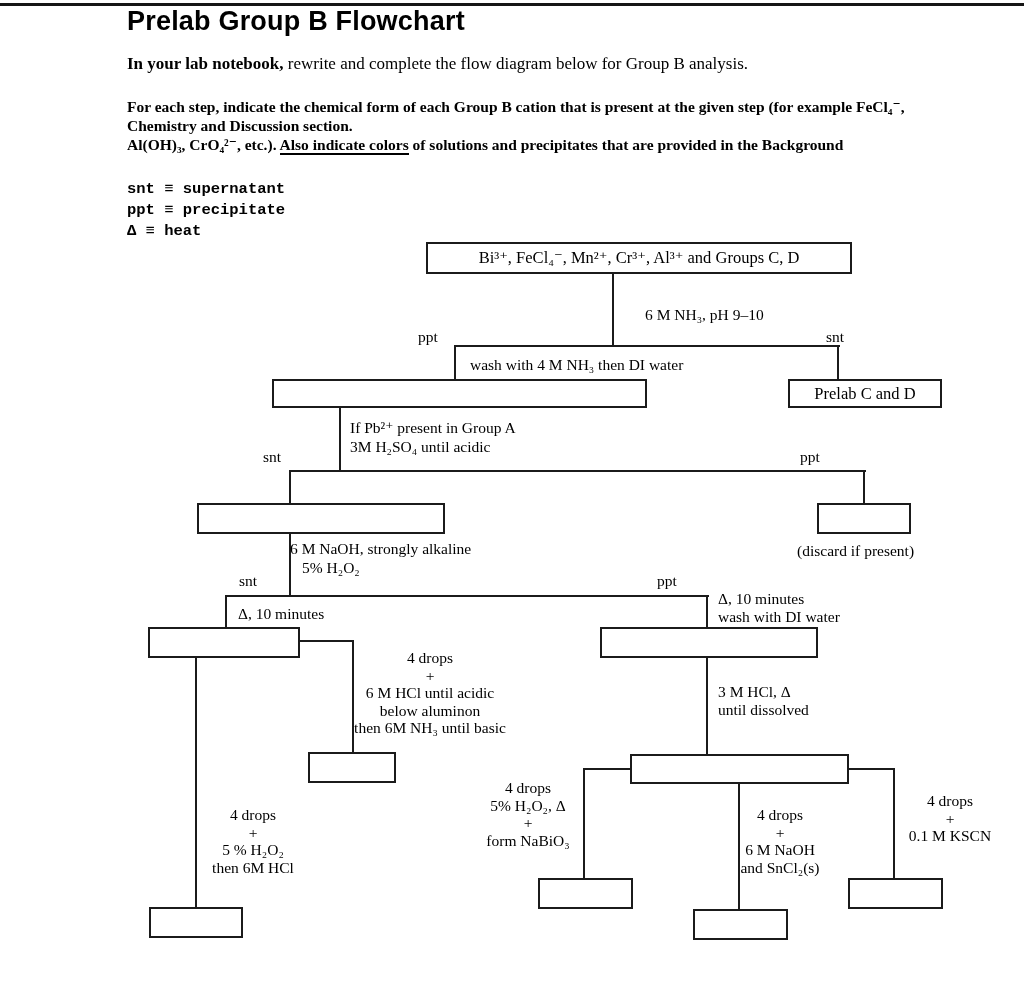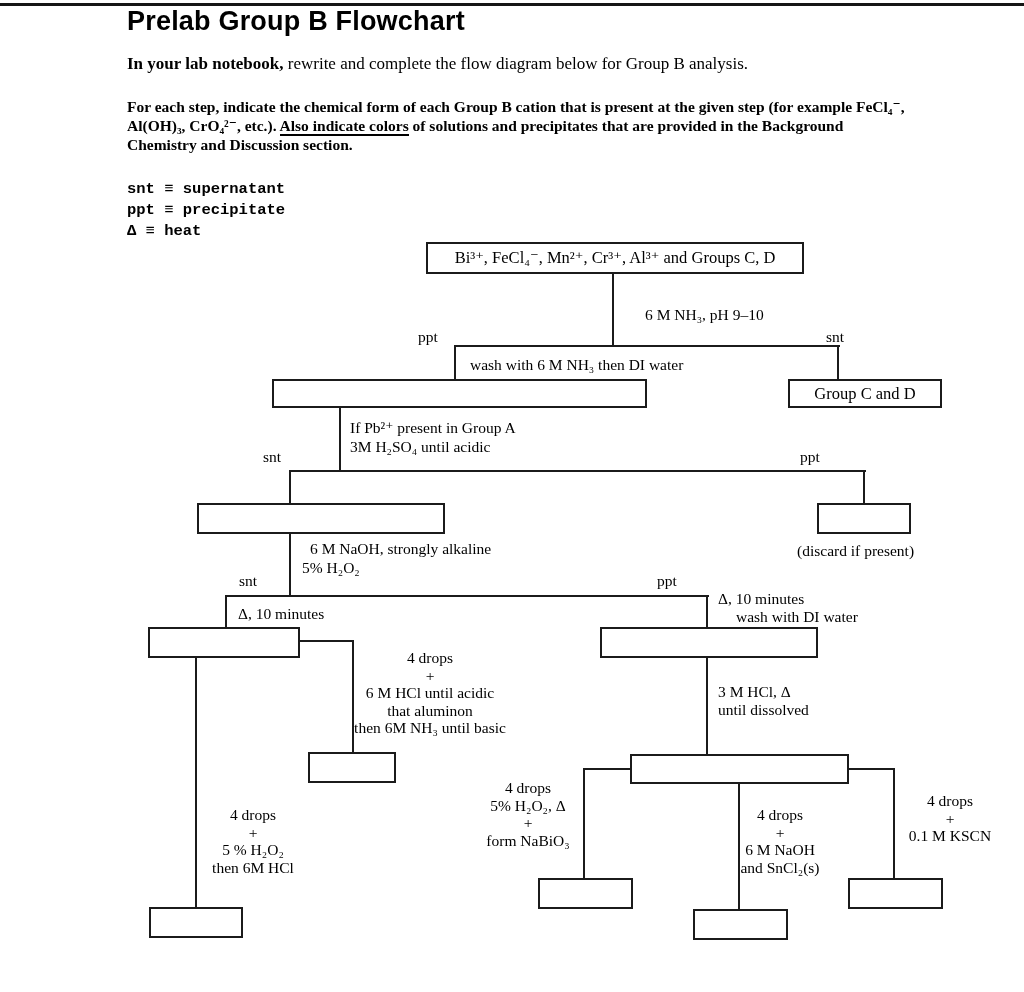--- a/index.html
+++ b/index.html
@@ -25,22 +25,22 @@
 <div id="page">
 
   <div class="toprule"></div>
 
   <div class="doc-title">Prelab Group B Flowchart</div>
 
   <div class="intro"><b>In your lab notebook,</b><span> rewrite and complete the flow diagram below for Group B analysis.</span></div>
 
   <div class="instr">
     <div>For each step, indicate the chemical form of each Group B cation that is present at the given step (for example FeCl₄⁻,</div>
+    <div>Chemistry and Discussion section.</div>
     <div><span>Al(OH)₃, CrO₄²⁻, etc.). </span><span class="uline">Also indicate colors</span><span> of solutions and precipitates that are provided in the Background</span></div>
-    <div>Chemistry and Discussion section.</div>
   </div>
 
   <div class="legend">
     <div>snt ≡ supernatant</div>
     <div>ppt ≡ precipitate</div>
     <div>Δ ≡ heat</div>
   </div>
 
   <div class="vline" style="left:612px;top:273px;width:2px;height:74px"></div>
   <div class="hline" style="left:454px;top:345px;width:386px;height:2px"></div>
@@ -57,62 +57,62 @@
   <div class="vline" style="left:195px;top:657px;width:2px;height:251px"></div>
   <div class="hline" style="left:299px;top:640px;width:55px;height:2px"></div>
   <div class="vline" style="left:352px;top:640px;width:2px;height:113px"></div>
   <div class="vline" style="left:706px;top:658px;width:2px;height:97px"></div>
   <div class="hline" style="left:584px;top:768px;width:47px;height:2px"></div>
   <div class="vline" style="left:583px;top:768px;width:2px;height:111px"></div>
   <div class="vline" style="left:738px;top:783px;width:2px;height:127px"></div>
   <div class="hline" style="left:847px;top:768px;width:48px;height:2px"></div>
   <div class="vline" style="left:893px;top:768px;width:2px;height:111px"></div>
 
-  <div class="box" style="left:426px;top:242px;width:378px;height:32px">
+  <div class="box" style="left:426px;top:242px;width:426px;height:32px">
       <span>Bi³⁺, FeCl₄⁻, Mn²⁺, Cr³⁺, Al³⁺ and Groups C, D</span>
     </div>
   <div class="box" style="left:272px;top:379px;width:375px;height:29px"></div>
   <div class="box" style="left:788px;top:379px;width:154px;height:29px">
-      <span>Group C and D</span>
+      <span>Prelab C and D</span>
     </div>
   <div class="box" style="left:197px;top:503px;width:248px;height:31px"></div>
   <div class="box" style="left:817px;top:503px;width:94px;height:31px"></div>
   <div class="box" style="left:148px;top:627px;width:152px;height:31px"></div>
   <div class="box" style="left:600px;top:627px;width:218px;height:31px"></div>
   <div class="box" style="left:308px;top:752px;width:88px;height:31px"></div>
   <div class="box" style="left:630px;top:754px;width:219px;height:30px"></div>
   <div class="box" style="left:149px;top:907px;width:94px;height:31px"></div>
   <div class="box" style="left:538px;top:878px;width:95px;height:31px"></div>
   <div class="box" style="left:693px;top:909px;width:95px;height:31px"></div>
   <div class="box" style="left:848px;top:878px;width:95px;height:31px"></div>
 
   <div class="lbl" style="left:645px;top:306px">6 M NH₃, pH 9–10</div>
   <div class="lbl" style="left:418px;top:328px">ppt</div>
   <div class="lbl" style="left:826px;top:328px">snt</div>
-  <div class="lbl" style="left:470px;top:356px">wash with 6 M NH₃ then DI water</div>
+  <div class="lbl" style="left:470px;top:356px">wash with 4 M NH₃ then DI water</div>
 
   <div class="lbl" style="left:350px;top:419px">If Pb²⁺ present in Group A</div>
   <div class="lbl" style="left:350px;top:438px">3M H₂SO₄ until acidic</div>
   <div class="lbl" style="left:263px;top:448px">snt</div>
   <div class="lbl" style="left:800px;top:448px">ppt</div>
   <div class="lbl" style="left:797px;top:542px">(discard if present)</div>
 
-  <div class="lbl" style="left:310px;top:540px">6 M NaOH, strongly alkaline</div>
+  <div class="lbl" style="left:290px;top:540px">6 M NaOH, strongly alkaline</div>
   <div class="lbl" style="left:302px;top:559px">5% H₂O₂</div>
   <div class="lbl" style="left:239px;top:572px">snt</div>
   <div class="lbl" style="left:657px;top:572px">ppt</div>
   <div class="lbl" style="left:238px;top:605px">Δ, 10 minutes</div>
   <div class="lbl" style="left:718px;top:590px">Δ, 10 minutes</div>
-  <div class="lbl" style="left:736px;top:608px">wash with DI water</div>
+  <div class="lbl" style="left:718px;top:608px">wash with DI water</div>
 
   <div class="tblock" style="left:329px;top:649px;width:202px">
     <div>4 drops</div>
     <div>+</div>
     <div>6 M HCl until acidic</div>
-    <div>that aluminon</div>
+    <div>below aluminon</div>
     <div>then 6M NH₃ until basic</div>
   </div>
 
   <div class="lbl" style="left:718px;top:683px">3 M HCl, Δ</div>
   <div class="lbl" style="left:718px;top:701px">until dissolved</div>
 
   <div class="tblock" style="left:201px;top:806px;width:104px">
     <div>4 drops</div>
     <div>+</div>
     <div>5 % H₂O₂</div>

